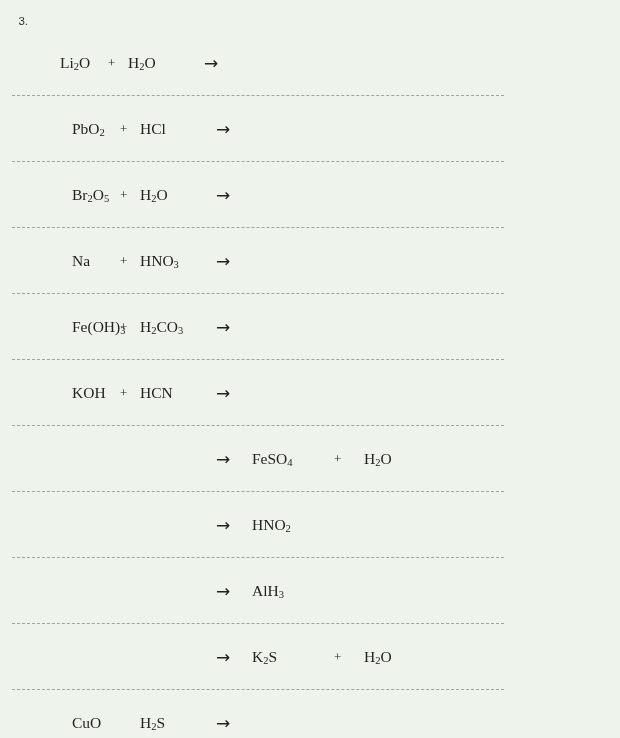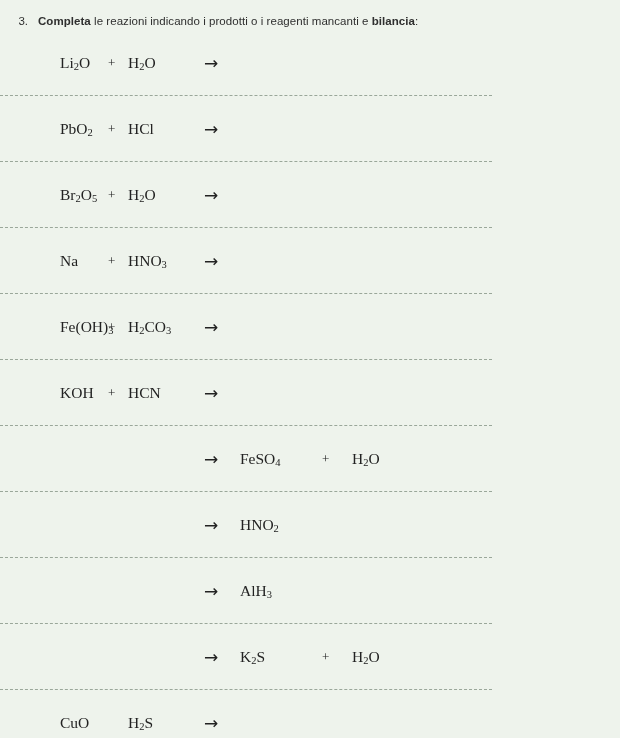--- a/index.html
+++ b/index.html
@@ -52,20 +52,21 @@
     top: 30px;
     width: 620px;
   }
   .reaction-row {
     position: relative;
     height: 65px;
     width: 492px;
   }
   .reaction-row + .reaction-row {
     border-top: 1px dashed #9aa79a;
+    margin-left: 12px;
   }
   .reaction-row .cell {
     position: absolute;
     top: 50%;
     transform: translateY(-50%);
     font-family: "Liberation Serif", "DejaVu Serif", serif;
     font-size: 15.5px;
     color: #222222;
     white-space: nowrap;
   }
@@ -89,21 +90,20 @@
   .col-arrowR { left: 204px; }
   .col-p1   { left: 240px; text-align: center; }
   .col-plus2{ left: 322px; transform: translate(-50%, -50%); }
   .col-p2   { left: 352px; }
 </style>
 </head>
 <body>
 
 <div class="instruction">
   <span class="instruction-number">3.</span>
-  <span class="instruction-text"><b>Completa</b><span> le reazioni indicando i prodotti o i reagenti mancanti e </span><b>bilancia</b><span>:</span></span>
 </div>
 
 <div class="rows">
 
   <div class="reaction-row">
     <span class="cell col-r1c">Li<sub>2</sub>O</span>
     <span class="cell plus col-plus1">+</span>
     <span class="cell col-r2">H<sub>2</sub>O</span>
     <span class="cell arrow col-arrowL">→</span>
     <span class="cell col-p1"></span>

